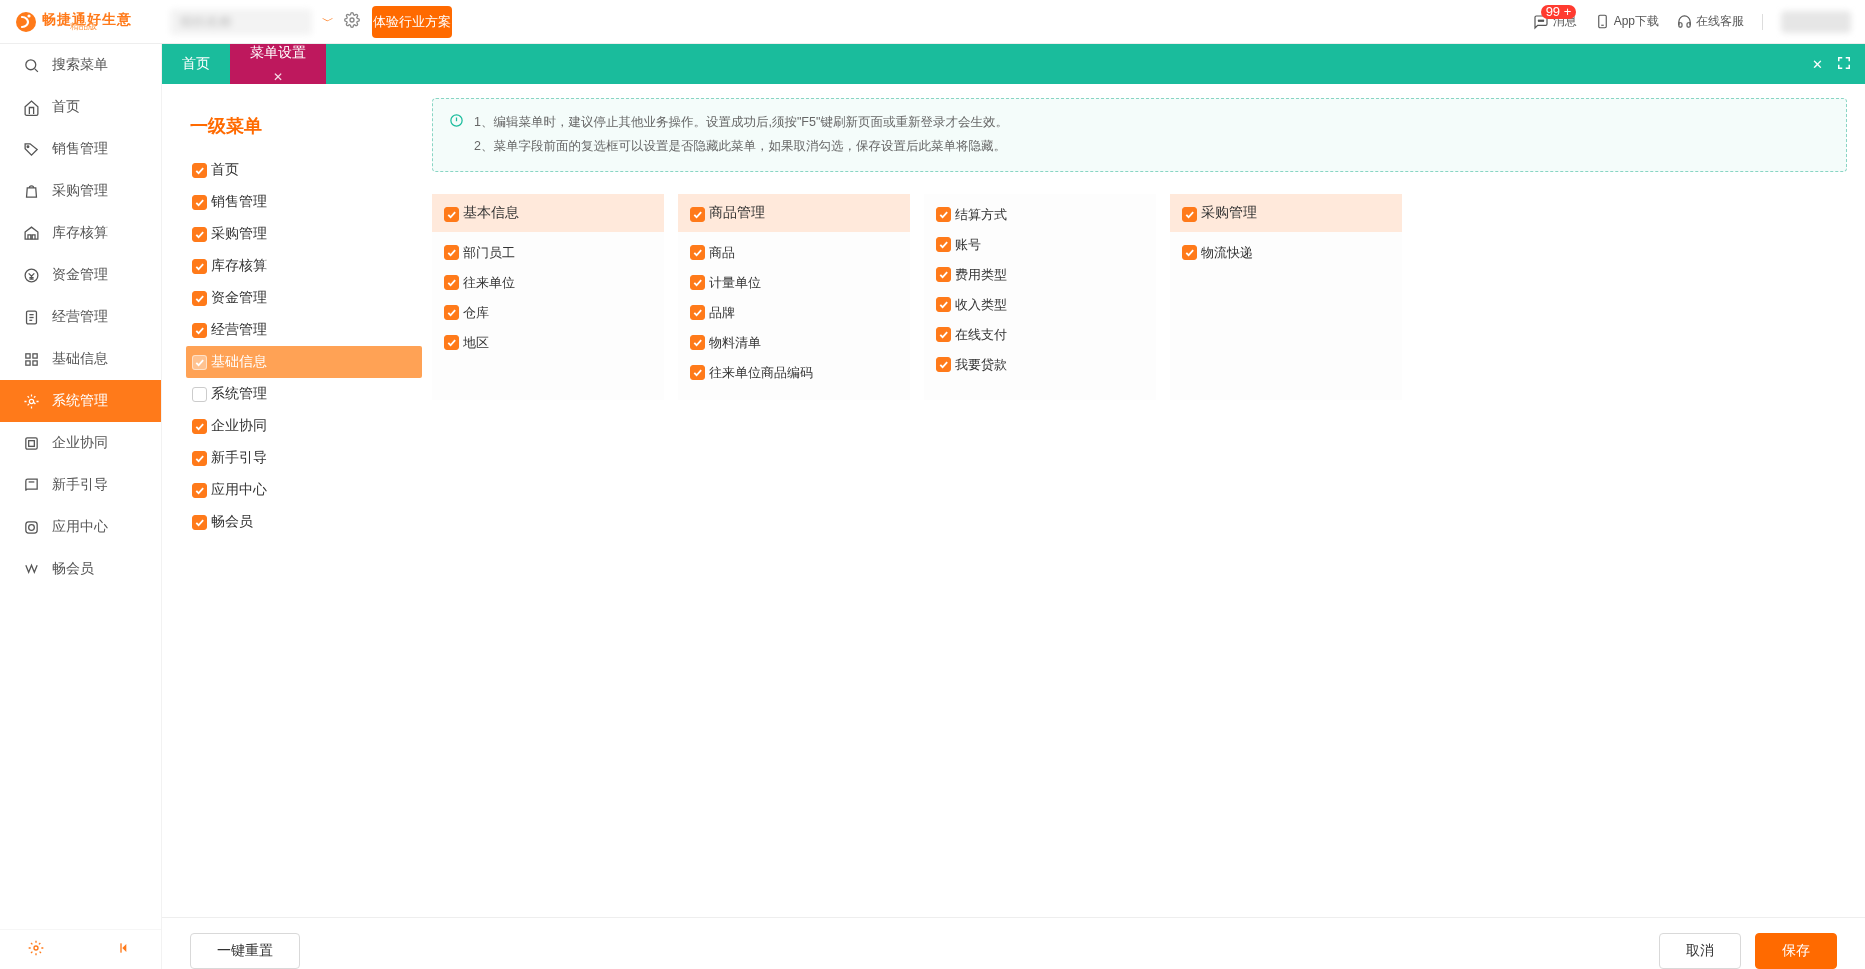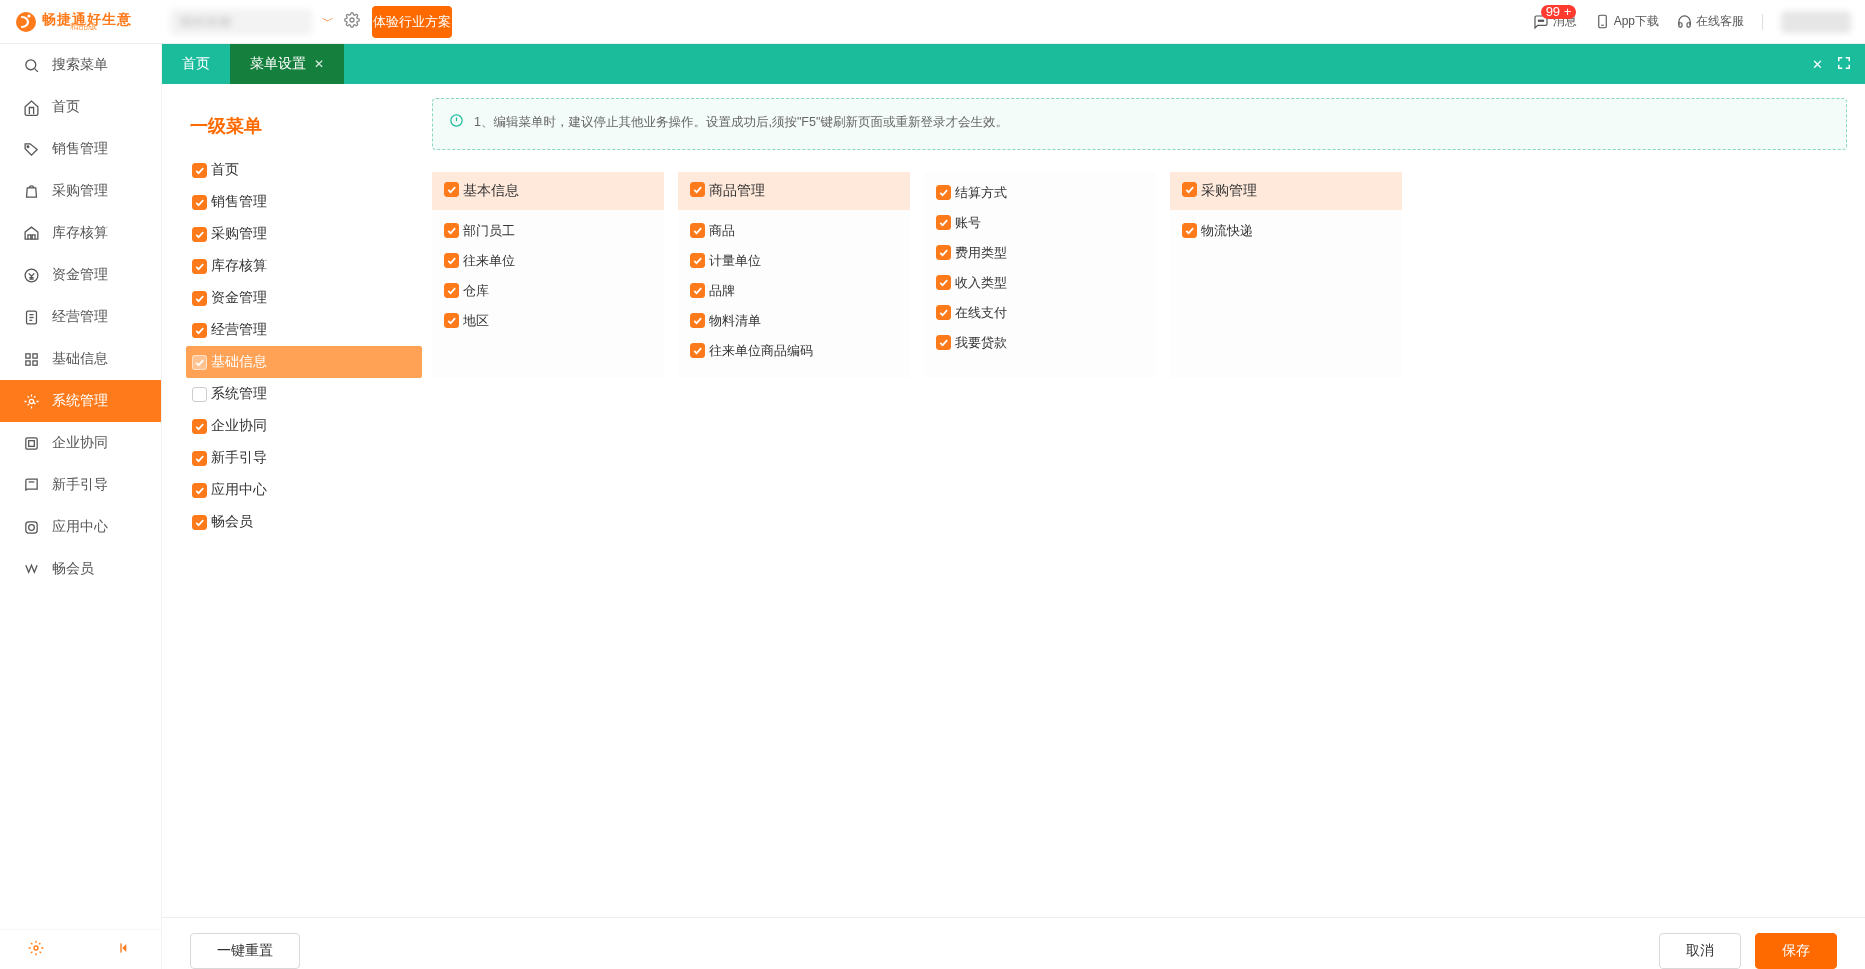--- a/index.html
+++ b/index.html
@@ -32,21 +32,21 @@
   .side-list { flex: 1; overflow: auto; }
   .side-item { display: flex; align-items: center; gap: 12px; padding: 12px 22px; color: #555; cursor: pointer; font-size: 14px; }
   .side-item.active { background: #ff7a1a; color: #fff; }
   .side-icon { width: 18px; height: 18px; display: inline-flex; align-items: center; justify-content: center; color: inherit; }
   .side-bottom { display: flex; justify-content: space-between; padding: 10px 28px; color: #ff7a1a; border-top: 1px solid #f6f6f6; }
   
   
   .main { flex: 1; display: flex; flex-direction: column; min-width: 0; }
   .tabbar { height: 40px; background: #1abc9c; display: flex; align-items: stretch; }
   .tab { display: flex; align-items: center; gap: 8px; padding: 0 20px; color: #fff; font-size: 14px; cursor: pointer; }
-  .tab.active { background: #15803d; }
+  .tab.active { background: #be185d; flex-direction: column; }
   .tab-x { font-size: 12px; opacity: .85; }
   .tabbar-right { margin-left: auto; display: flex; align-items: center; gap: 14px; padding-right: 14px; }
   .tbr-ico { color: #fff; font-size: 13px; cursor: pointer; }
   
   .work { flex: 1; display: flex; padding: 14px 18px 0 0; gap: 0; min-height: 0; }
   
   .col-left { width: 270px; padding: 0 10px 0 24px; }
   .sec-title { color: #ff6a00; font-weight: 600; font-size: 18px; padding: 16px 4px 10px; }
   .lv1-list { margin-top: 6px; }
   .lv1 { display: flex; align-items: center; gap: 4px; padding: 7px 6px; font-size: 14px; cursor: pointer; border-radius: 2px; }
@@ -55,21 +55,21 @@
   .chk { width: 15px; height: 15px; border: 1px solid #ff7a1a; background: #ff7a1a; border-radius: 3px; display: inline-flex; align-items: center; justify-content: center; }
   .chk.off { background: #fff; border-color: #ccc; }
   .chk svg { width: 11px; height: 11px; }
   
   .col-right { flex: 1; display: flex; flex-direction: column; min-width: 0; }
   .notice { border: 1px dashed #89d5c4; background: #f4fcfa; border-radius: 4px; padding: 12px 16px; color: #666; font-size: 12.5px; line-height: 1.9; display: flex; gap: 10px; }
   .notice-ico { color: #1abc9c; margin-top: 2px; }
   
   .cards { display: flex; gap: 14px; margin-top: 22px; }
   .card { width: 232px; background: #fdfdfd; }
-  .card-hd { background: #ffe9db; padding: 10px 12px; display: flex; align-items: flex-start; gap: 4px; font-size: 14px; }
+  .card-hd { background: #ffe9db; padding: 10px 12px; display: flex; align-items: flex-end; gap: 4px; font-size: 14px; }
   .card-bd { padding: 6px 12px 12px; }
   .card-item { display: flex; align-items: center; gap: 4px; padding: 6px 0; font-size: 13px; }
   
   
   .footer { height: 52px; display: flex; align-items: flex-end; padding: 0 28px; border-top: 1px solid #eee; background: #fff; }
   .btn { border: 1px solid #d9d9d9; background: #fff; padding: 8px 26px; border-radius: 4px; font-size: 14px; cursor: pointer; color: #333; }
   .btn.primary { background: #ff6a00; border-color: #ff6a00; color: #fff; }
   .footer-right { margin-left: auto; display: flex; gap: 14px; }
 </style>
 </head>
@@ -390,20 +390,21 @@
         <div class="col-right">
           <div class="notice">
             <span class="notice-ico">
               <svg width="15" height="15" viewBox="0 0 24 24" fill="none" stroke="currentColor" stroke-width="2">
                   <circle cx="12" cy="12" r="9"></circle>
                   <path d="M12 7v6m0 4h.01"></path>
                 </svg>
             </span>
             <div>
               <div>1、编辑菜单时，建议停止其他业务操作。设置成功后,须按"F5"键刷新页面或重新登录才会生效。</div>
+              <div>2、菜单字段前面的复选框可以设置是否隐藏此菜单，如果取消勾选，保存设置后此菜单将隐藏。</div>
             </div>
           </div>
 
           <div class="cards" id="cards-host">
               <div class="card">
                 <div class="card-hd">
                   <span class="chk">
                     <svg viewBox="0 0 24 24" fill="none" stroke="#fff" stroke-width="4">
                       <polyline points="5 13 10 18 20 7"></polyline>
                     </svg>

